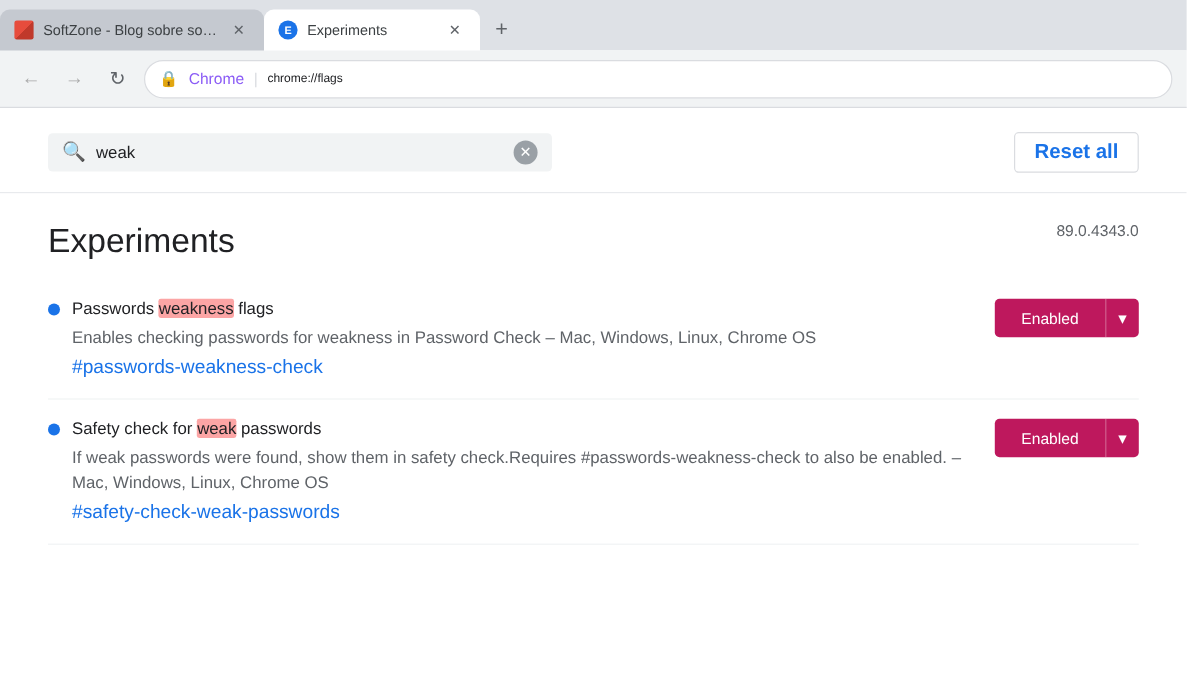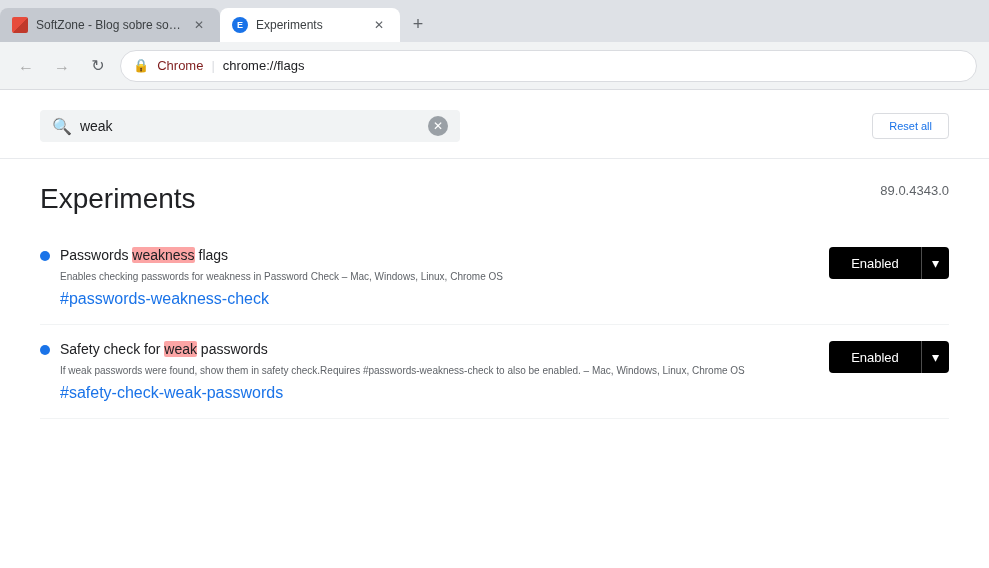--- a/index.html
+++ b/index.html
@@ -94,23 +94,23 @@
       background: #fff;
       border: 1px solid #dadce0;
       border-radius: 20px;
       display: flex;
       align-items: center;
       padding: 0 12px;
       height: 32px;
       gap: 8px;
     }
     .omnibox-icon { color: #5f6368; font-size: 13px; }
-    .omnibox-site { color: #7f1d1d; font-size: 13px; }
+    .omnibox-site { color: #8b5cf6; font-size: 13px; }
     .omnibox-separator { color: #dadce0; font-size: 13px; }
-    .omnibox-url { color: #202124; font-size: 13px; flex: 1; }
+    .omnibox-url { color: #202124; font-size: 10px; flex: 1; }
 
     
     .page-content {
       background: #fff;
       padding: 0;
       height: calc(568px - 42px - 48px);
       overflow-y: auto;
     }
 
     
@@ -148,24 +148,25 @@
       display: flex;
       align-items: center;
       justify-content: center;
       font-size: 12px;
       cursor: pointer;
     }
     .reset-all-btn {
       border: 1px solid #dadce0;
       background: #fff;
       color: #1a73e8;
-      font-size: 11px;
+      font-size: 17px;
       padding: 6px 16px;
       border-radius: 4px;
       cursor: pointer;
+      font-weight: bold;
     }
 
     
     .experiments-header {
       display: flex;
       justify-content: space-between;
       align-items: flex-start;
       padding: 24px 40px 0 40px;
     }
     .experiments-title {
@@ -229,37 +230,37 @@
       font-size: 14px;
       color: #202124;
       font-weight: 500;
       margin-bottom: 6px;
     }
     .exp-name .highlight {
       background: #fca5a5;
       border-radius: 2px;
     }
     .exp-desc {
-      font-size: 10px;
+      font-size: 14px;
       color: #5f6368;
       line-height: 1.5;
       margin-bottom: 6px;
     }
     .exp-link {
       font-size: 16px;
       color: #1a73e8;
       text-decoration: none;
       cursor: pointer;
     }
 
     
     .enabled-dropdown {
       display: flex;
       align-items: center;
-      background: #000000;
+      background: #be185d;
       color: #fff;
       border-radius: 4px;
       font-size: 13px;
       cursor: pointer;
       flex-shrink: 0;
       overflow: hidden;
       min-width: 120px;
     }
     .enabled-label {
       padding: 8px 16px;

